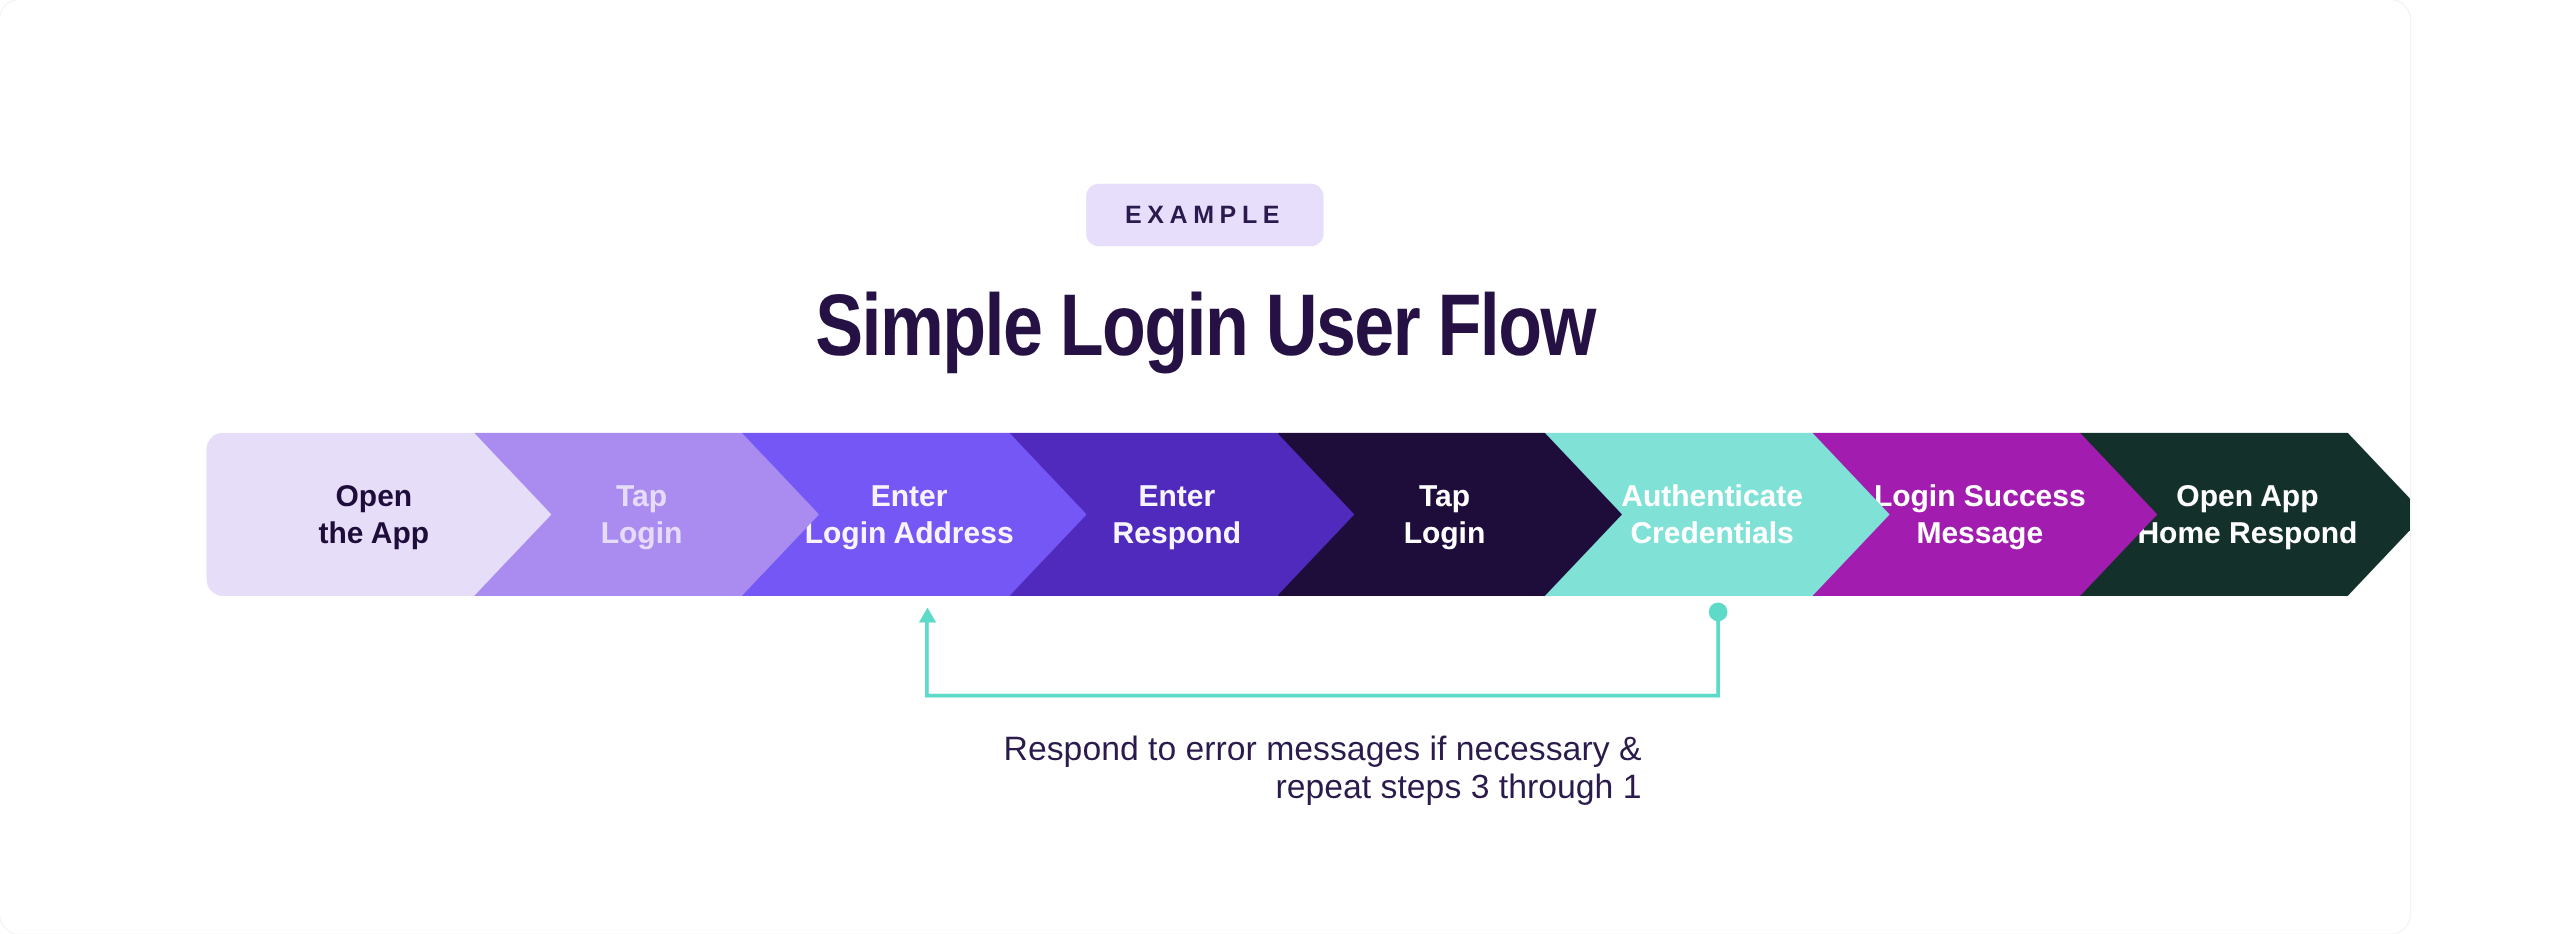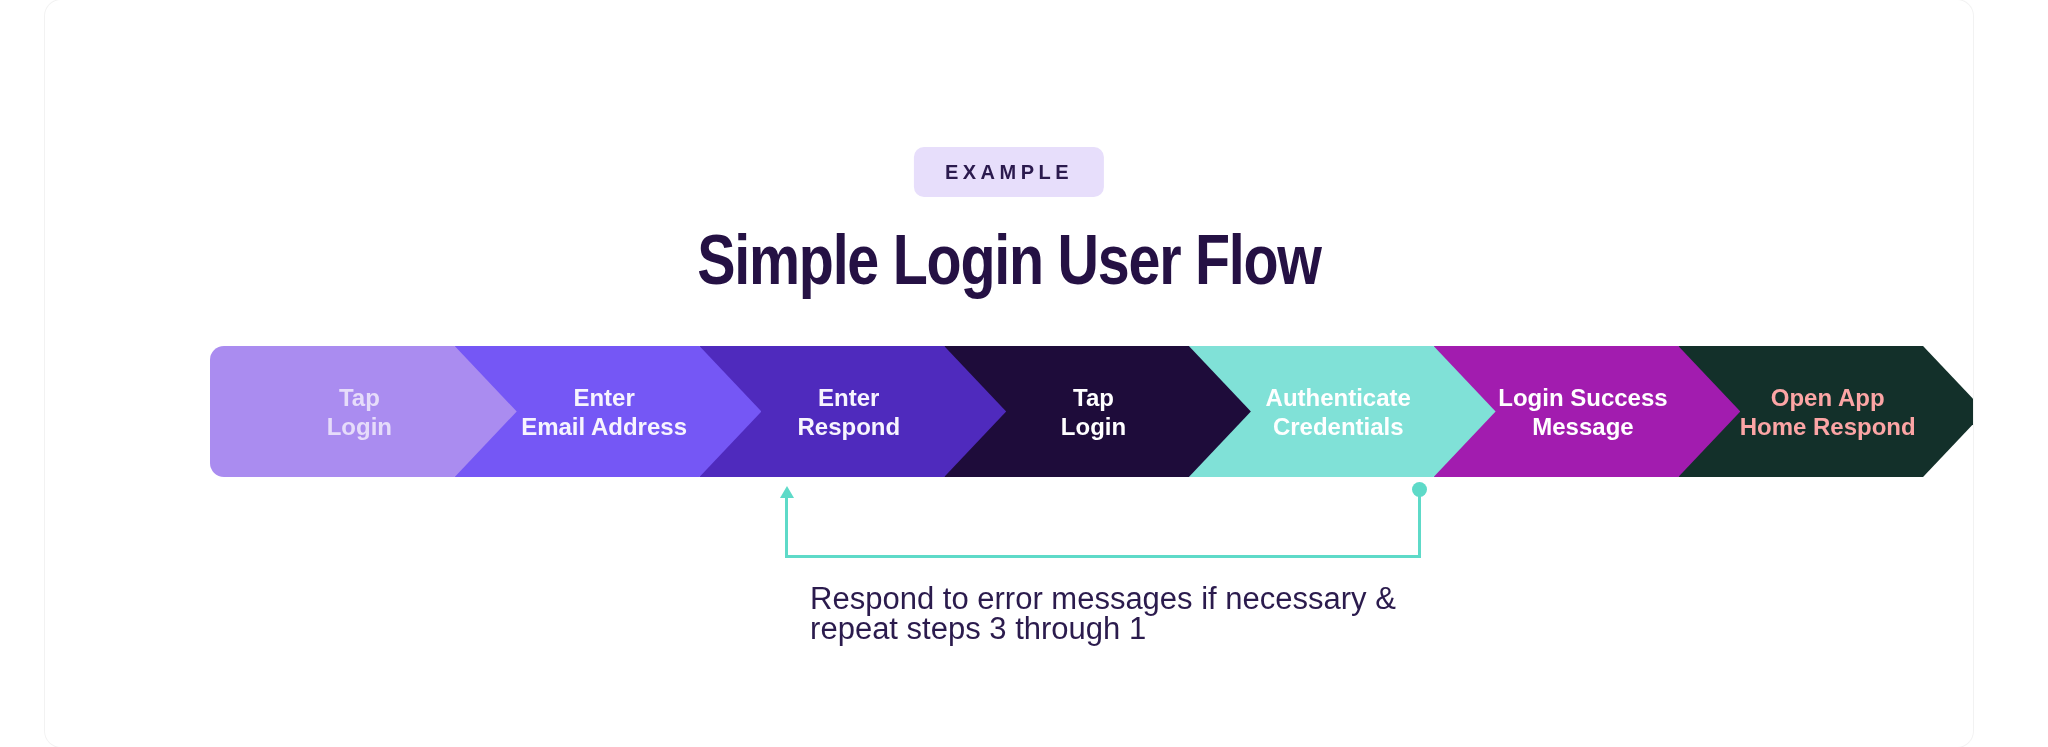--- a/index.html
+++ b/index.html
@@ -4,21 +4,20 @@
 <style>
   html,body { margin:0; padding:0; background:#ffffff; }
   .card {
     position:relative;
     width:1928px; height:747px;
     background:#ffffff;
     border-radius:16px;
     overflow:hidden;
     box-shadow: 0 0 0 1px rgba(0,0,0,0.05);
     font-family:"Liberation Sans", sans-serif;
-    margin-left:45px;
   }
 
   
   .badge {
     position:absolute; top:147px; left:50%; transform:translateX(-50%);
     height:50px; padding:0 31px;
     border-radius:10px;
     display:flex; align-items:center; justify-content:center;
     font-size:20px; font-weight:bold; letter-spacing:4.5px;
   }
@@ -70,62 +69,66 @@
   }
   .loop-dot {
     position:absolute; left:1367px; top:482px;
     width:15px; height:15px; border-radius:50%;
   }
 
   
   .note {
     position:absolute; top:584px; left:1058px;
     transform:translateX(-50%);
-    text-align:left;
-    font-size:31px; line-height:30px; font-weight:500;
+    text-align:right;
+    font-size:27px; line-height:30px; font-weight:500;
     white-space:nowrap;
   }
 </style>
 </head>
 <body>
 
 <div class="card">
 
   <div class="badge" style="background: rgb(231, 222, 251); color: rgb(43, 26, 78);">
     <span>EXAMPLE</span>
   </div>
 
   <h1 class="title" style="color: rgb(37, 17, 68);">Simple Login User Flow</h1>
 
   <div class="flow">
+    <div class="chevron" style="background: rgb(230, 222, 248); color: rgb(30, 12, 58);">
+      <div class="line">Open</div>
+      <div class="line">the App</div>
+    </div>
     <div class="chevron" style="background: rgb(170, 140, 240); color: rgb(230, 220, 250);">
       <div class="line">Tap</div>
       <div class="line">Login</div>
     </div>
     <div class="chevron" style="background: rgb(117, 87, 245); color: rgb(247, 244, 254);">
       <div class="line">Enter</div>
-      <div class="line">Email Address</div>
+      <div class="line">Login Address</div>
     </div>
     <div class="chevron" style="background: rgb(79, 42, 189); color: rgb(247, 244, 254);">
       <div class="line">Enter</div>
       <div class="line">Respond</div>
     </div>
     <div class="chevron" style="background: rgb(30, 12, 58); color: rgb(255, 255, 255);">
       <div class="line">Tap</div>
       <div class="line">Login</div>
     </div>
     <div class="chevron" style="background: rgb(128, 225, 215); color: rgb(255, 255, 255);">
       <div class="line">Authenticate</div>
       <div class="line">Credentials</div>
     </div>
     <div class="chevron" style="background: #a21caf; color: rgb(255, 255, 255);">
       <div class="line">Login Success</div>
       <div class="line">Message</div>
     </div>
-    <div class="chevron" style="background: rgb(19, 48, 42); color: #fca5a5;">
+    <div class="chevron" style="background: rgb(19, 48, 42); color: #ffffff;">
       <div class="line">Open App</div>
       <div class="line">Home Respond</div>
     </div>
   </div>
 
   <div>
     <div class="loop-arrowhead" style="border-bottom-color: rgb(94, 218, 200);"></div>
     <div class="loop-line loop-v-left" style="background: rgb(94, 218, 200);"></div>
     <div class="loop-line loop-h" style="background: rgb(94, 218, 200);"></div>
     <div class="loop-line loop-v-right" style="background: rgb(94, 218, 200);"></div>

